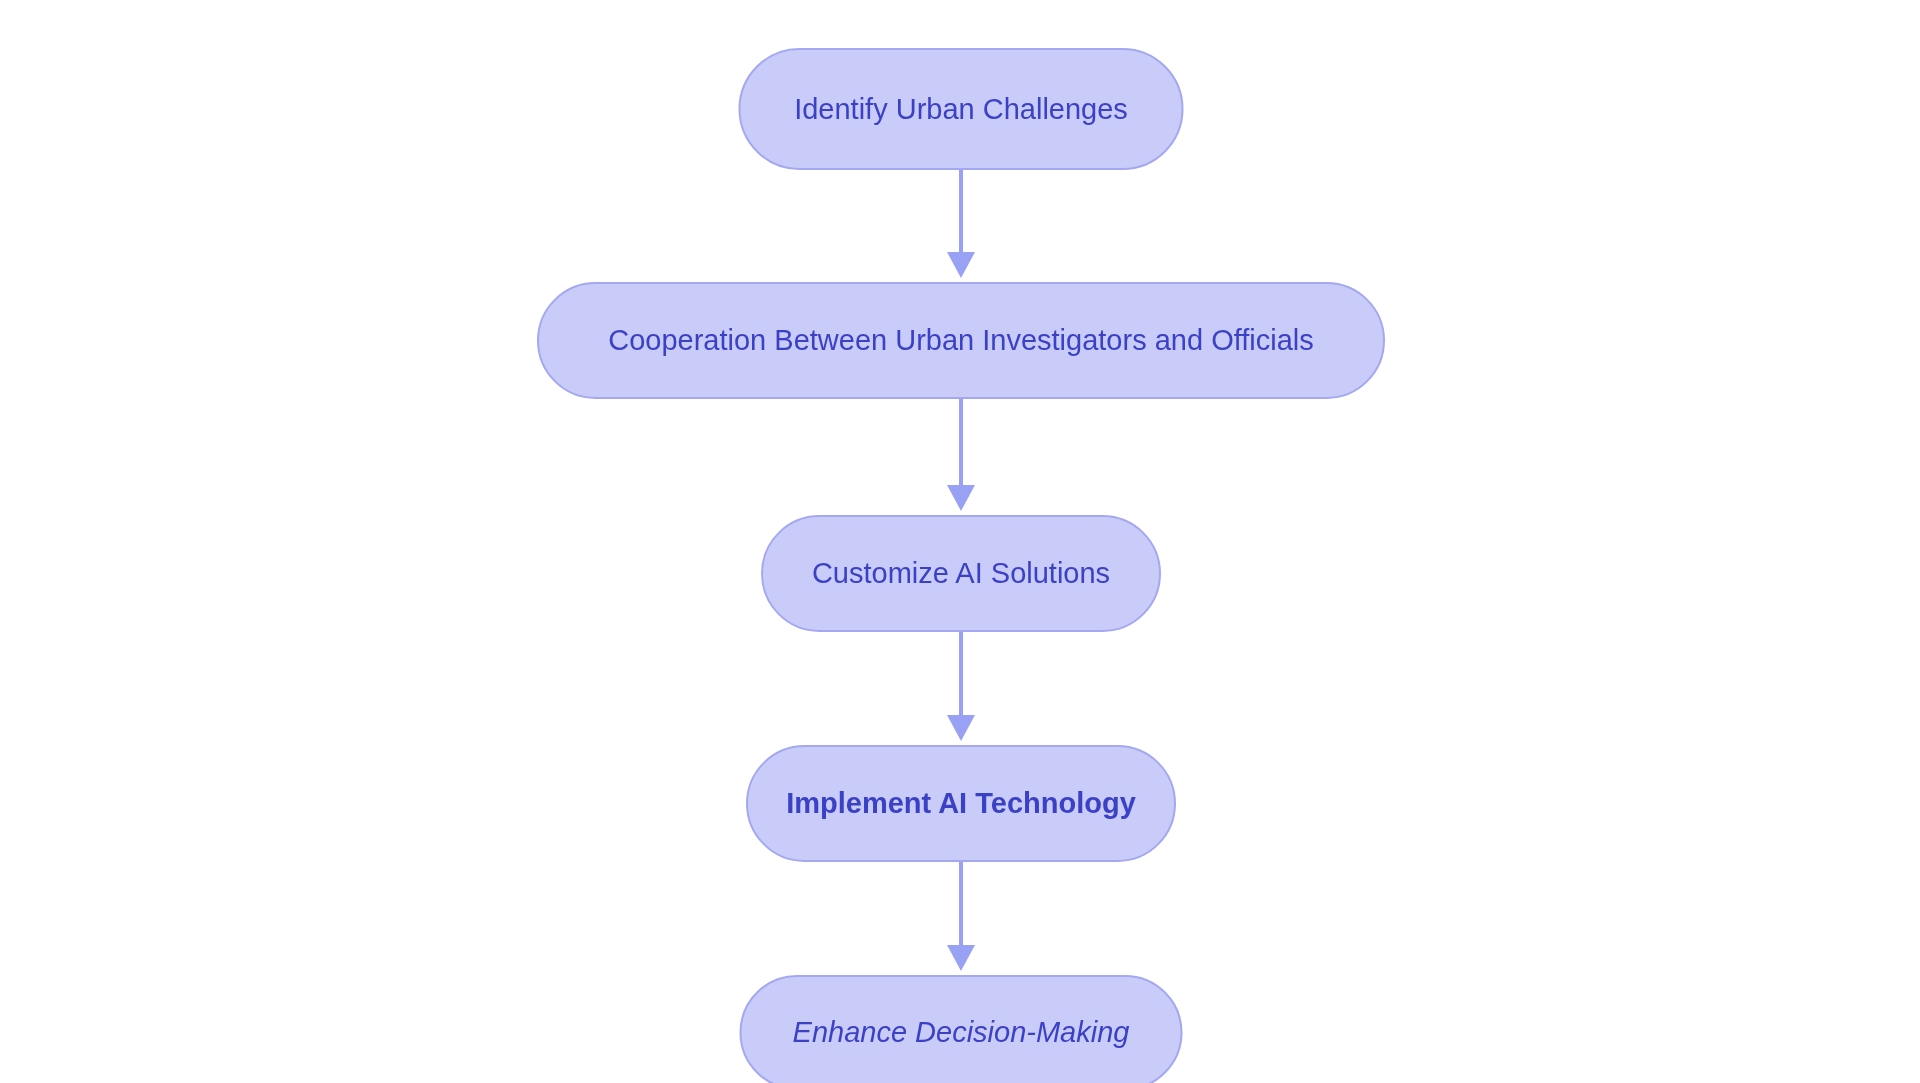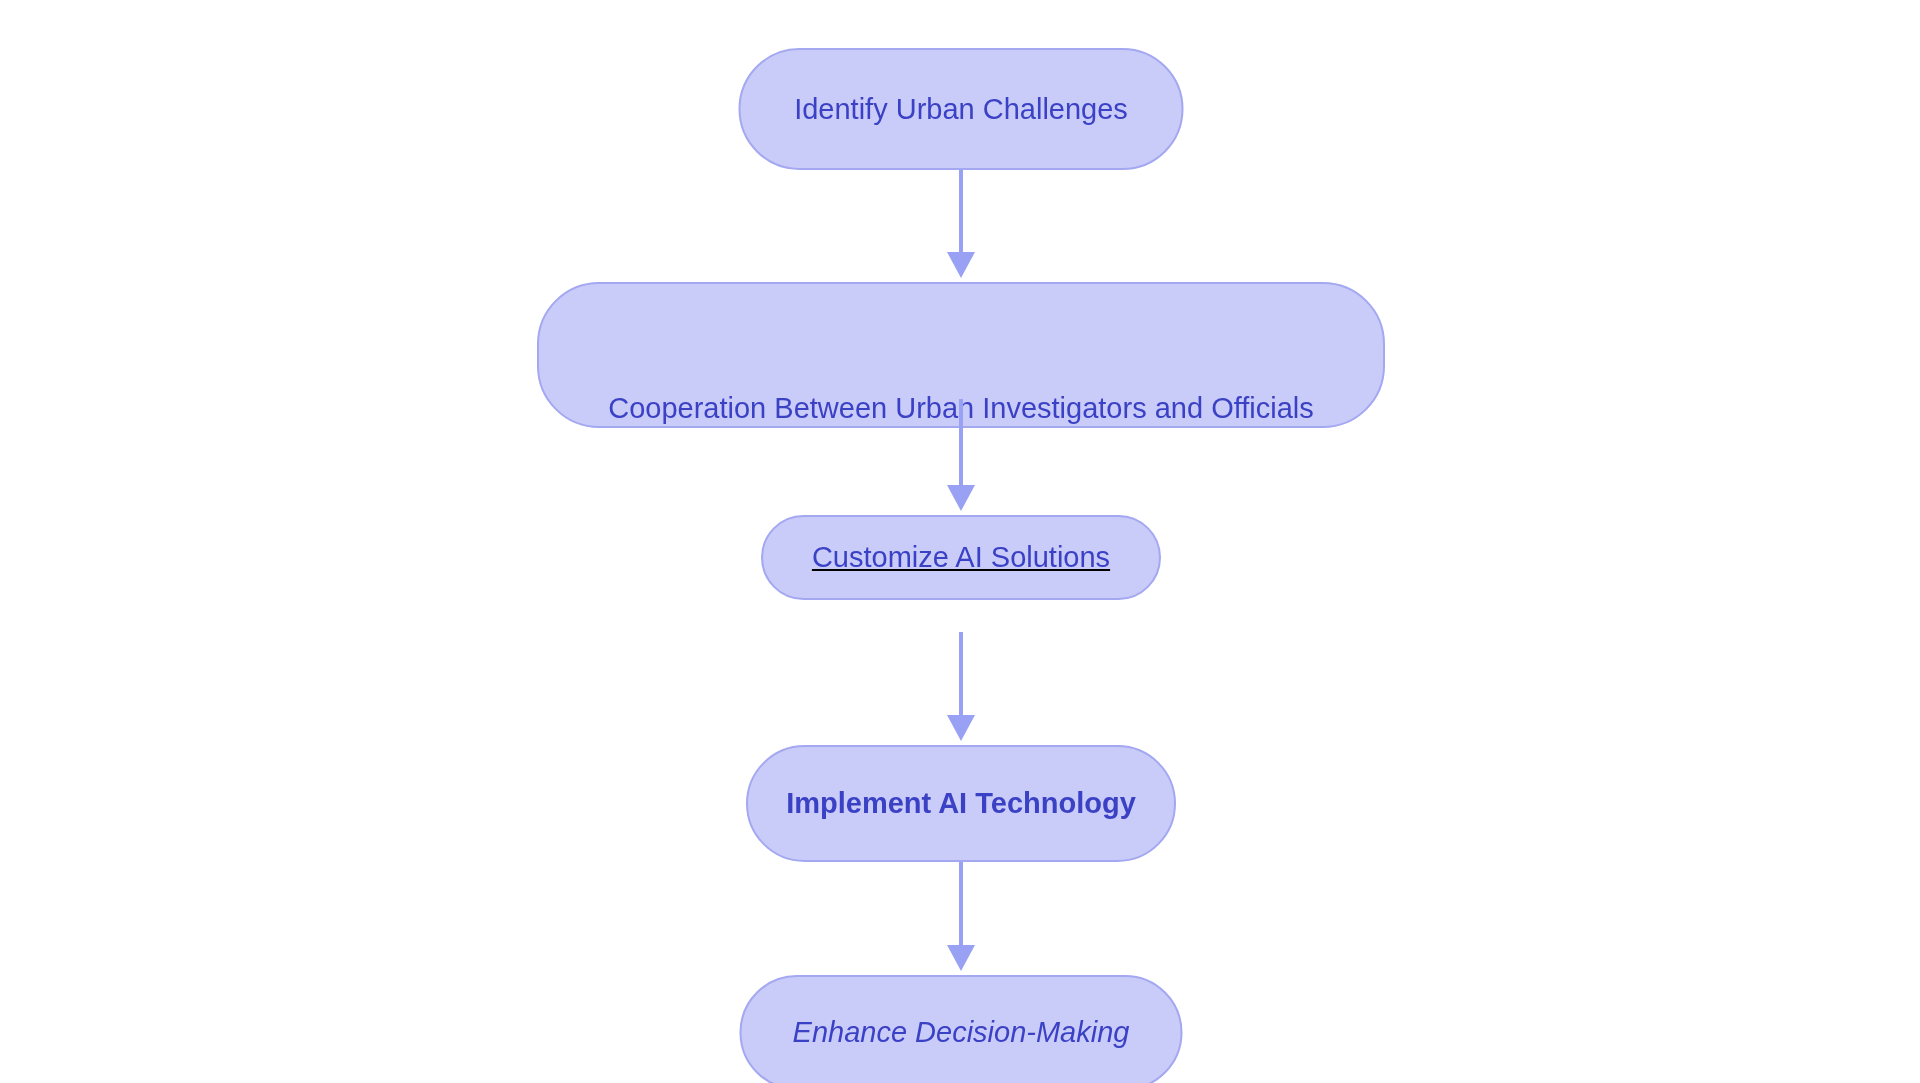--- a/index.html
+++ b/index.html
@@ -29,22 +29,22 @@
     box-sizing: border-box;
   }
   .node-label {
     color: var(--text-color, #3b41c5);
     font-size: 29px;
     line-height: 1.2;
     white-space: nowrap;
     text-align: center;
   }
   .node-1 { top: 16px;  height: 122px; width: 445px; }
-  .node-2 { top: 250px; height: 146px; width: 848px; align-items: flex-end; }
-  .node-3 { top: 483px; height: 85px; width: 400px; text-decoration: underline; }
+  .node-2 { top: 250px; height: 117px; width: 848px; }
+  .node-3 { top: 483px; height: 117px; width: 400px; }
   .node-4 { top: 713px; height: 117px; width: 430px; font-weight: bold; }
   .node-5 { top: 943px; height: 115px; width: 443px; font-style: italic; }
 
   .connector {
     position: absolute;
     left: 961px;
     transform: translateX(-50%);
     width: 28px;
     display: flex;
     flex-direction: column;

